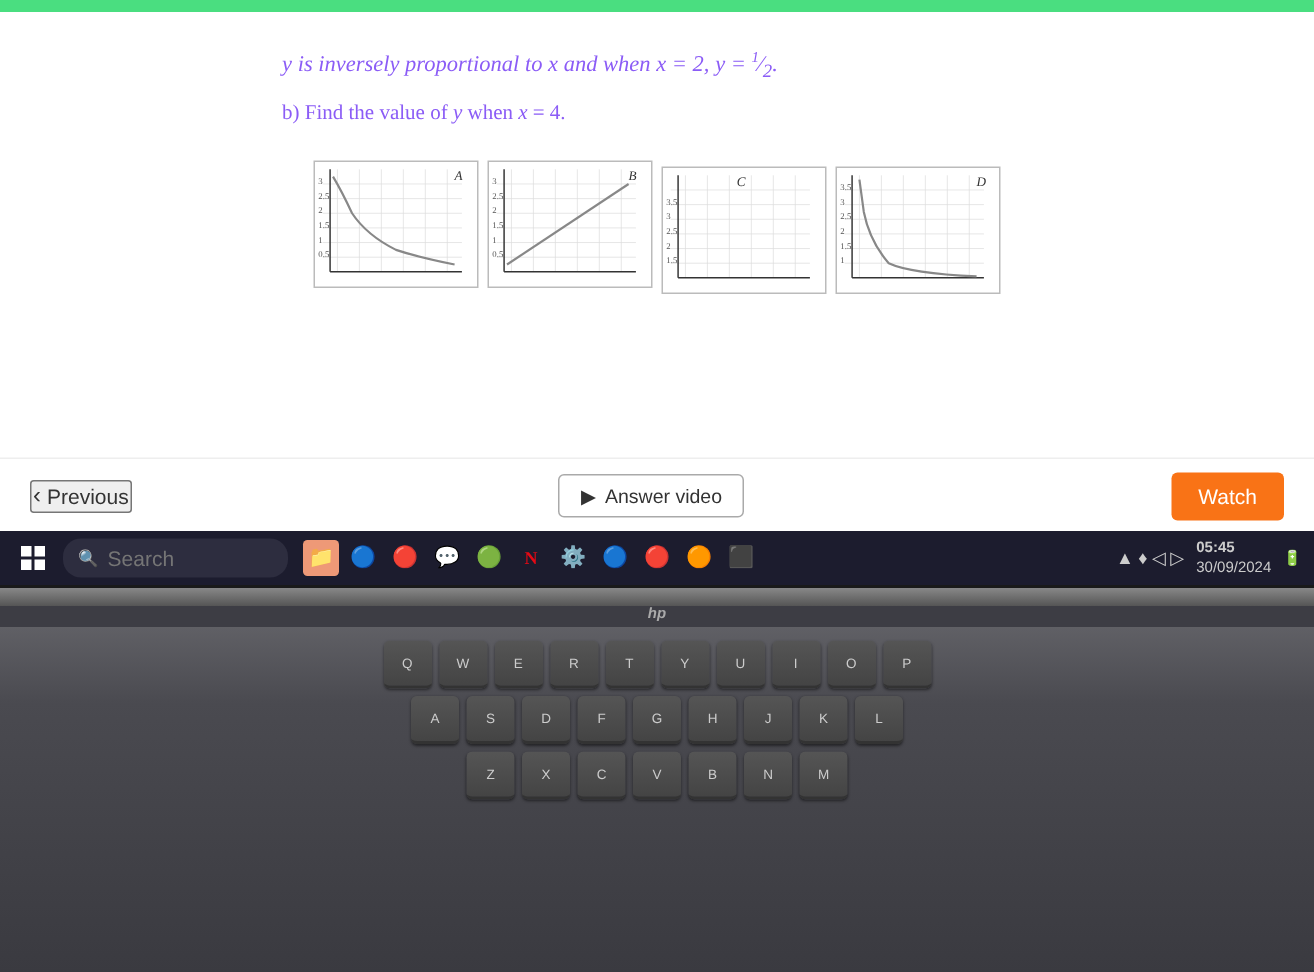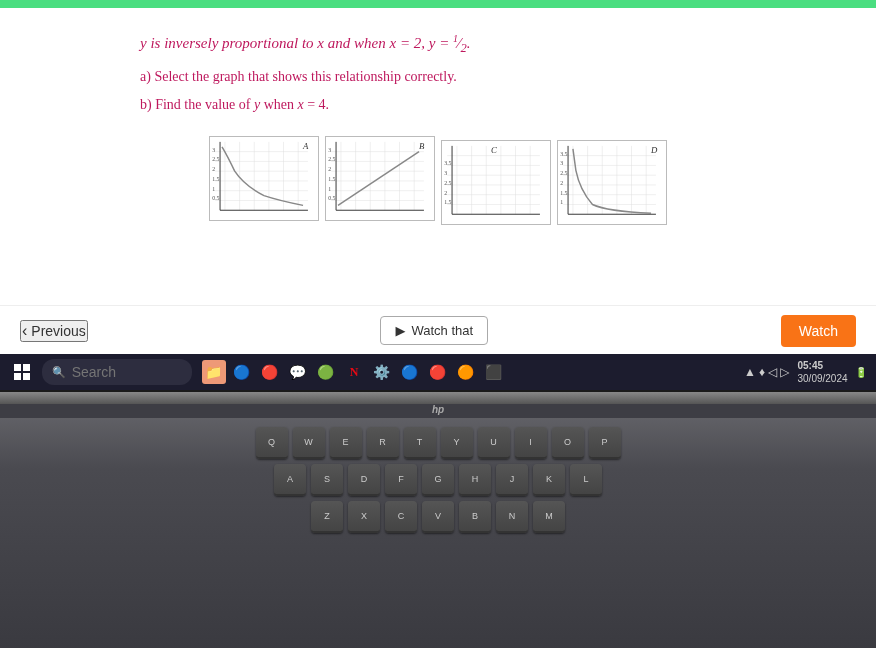--- a/index.html
+++ b/index.html
@@ -31,22 +31,23 @@
       width: 876px;
       height: 355px;
       background: white;
       overflow: hidden;
     }
 
     
     .main-content {
       padding: 18px 80px 10px 140px;
       font-size: 15px;
-      color: #be185d;
+      color: #8b5cf6;
       line-height: 1.8;
+      margin-left: 48px;
     }
 
     .math-line {
       font-size: 15px;
       margin-bottom: 4px;
       font-style: italic;
     }
 
     .question-line {
       font-size: 14px;
@@ -310,21 +311,20 @@
 <div class="laptop-screen">
 
   <div class="screen-content">
 
     <div class="top-green-bar"></div>
 
     <div class="main-content" style="margin-top:12px;">
       <p class="math-line">
         <em>y</em> is inversely proportional to <em>x</em> and when <em>x</em> = 2, <em>y</em> = <sup>1</sup>⁄<sub>2</sub>.
       </p>
-      <p class="question-line">a) Select the graph that shows this relationship correctly.</p>
       <p class="question-line">
         b) Find the value of <em>y</em> when <em>x</em> = 4.
       </p>
     </div>
 
     <div class="graphs-container">
 
       <div class="graph-wrapper">
         <svg class="graph-svg" viewBox="0 0 110 85">
 
@@ -458,21 +458,21 @@
     </div>
 
     <div class="screen-nav">
       <button class="prev-btn">
         <span class="arrow">‹</span>
         <span>Previous</span>
       </button>
 
       <button class="watch-video-btn">
         <span>▶</span>
-        <span>Watch that</span>
+        <span>Answer video</span>
       </button>
 
       <button class="answer-btn">
         <span>Watch</span>
       </button>
     </div>
 
   </div>
 
 </div>

